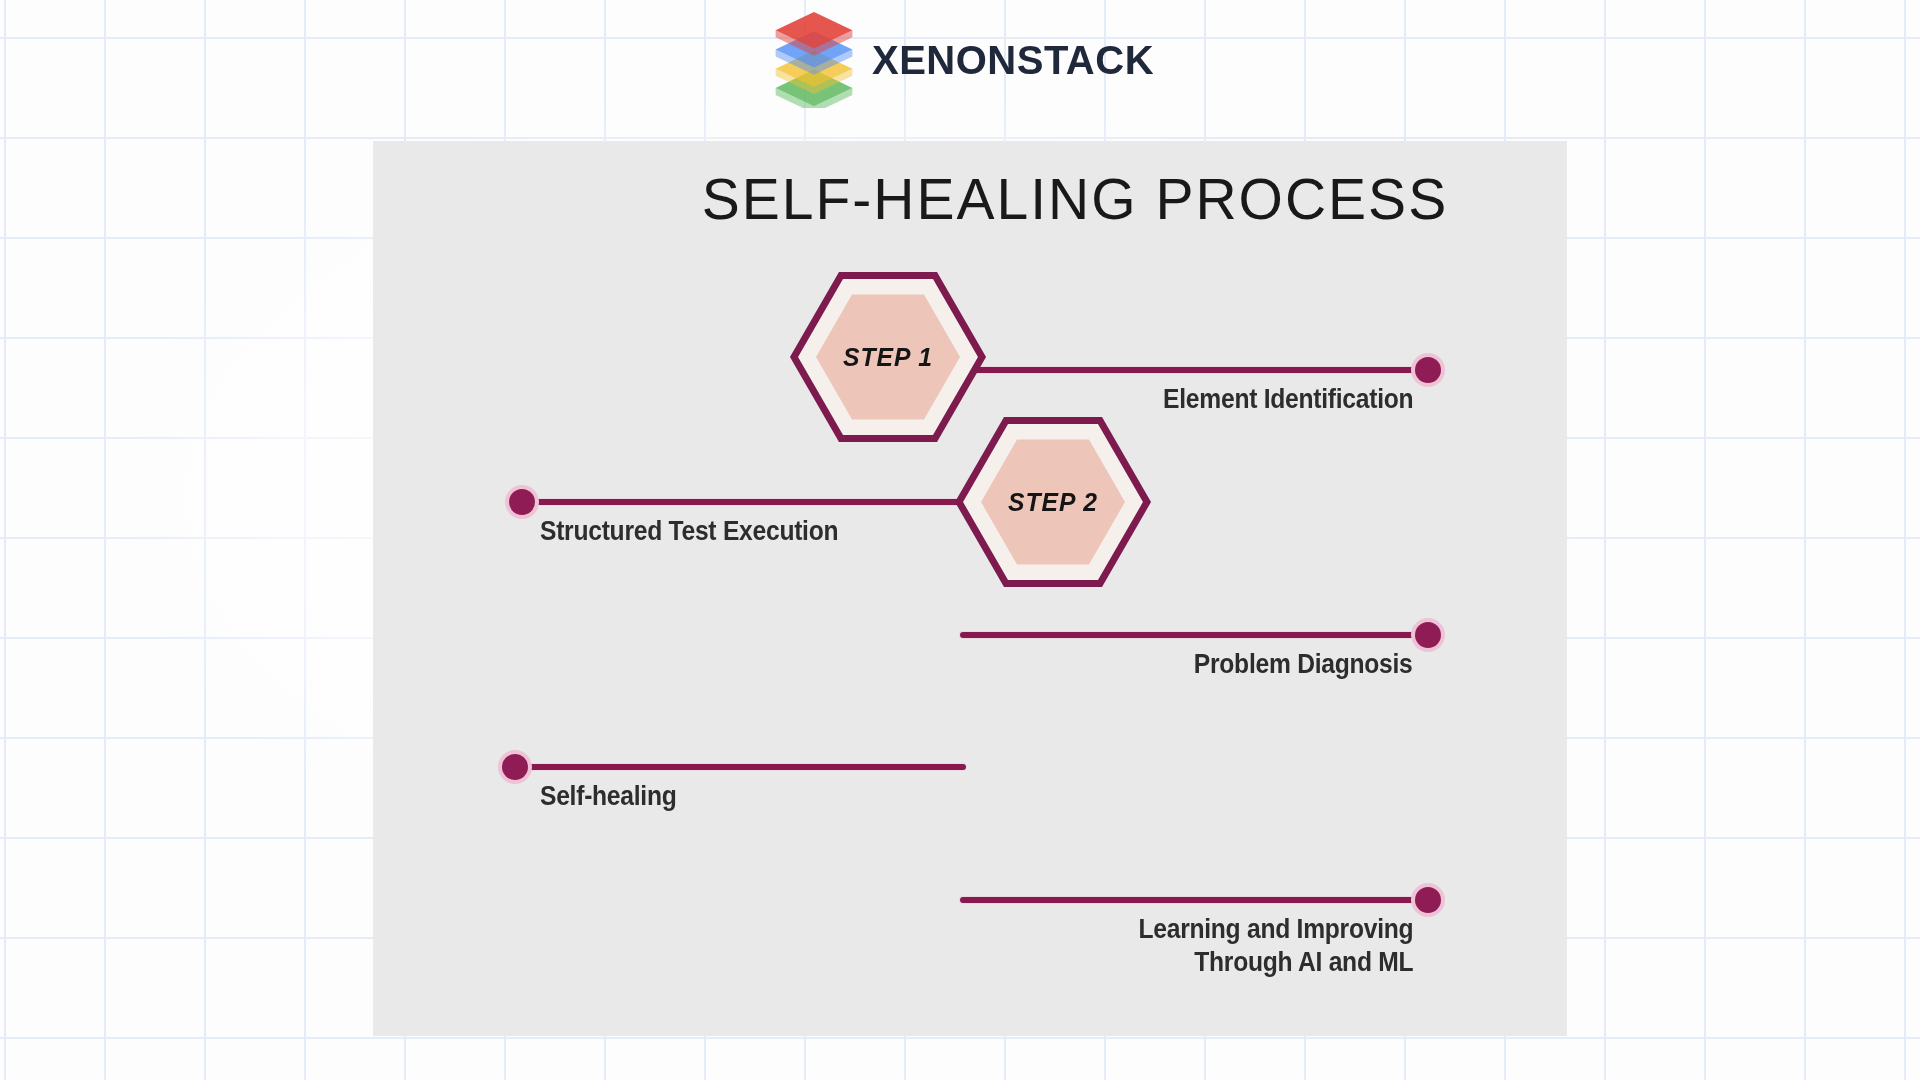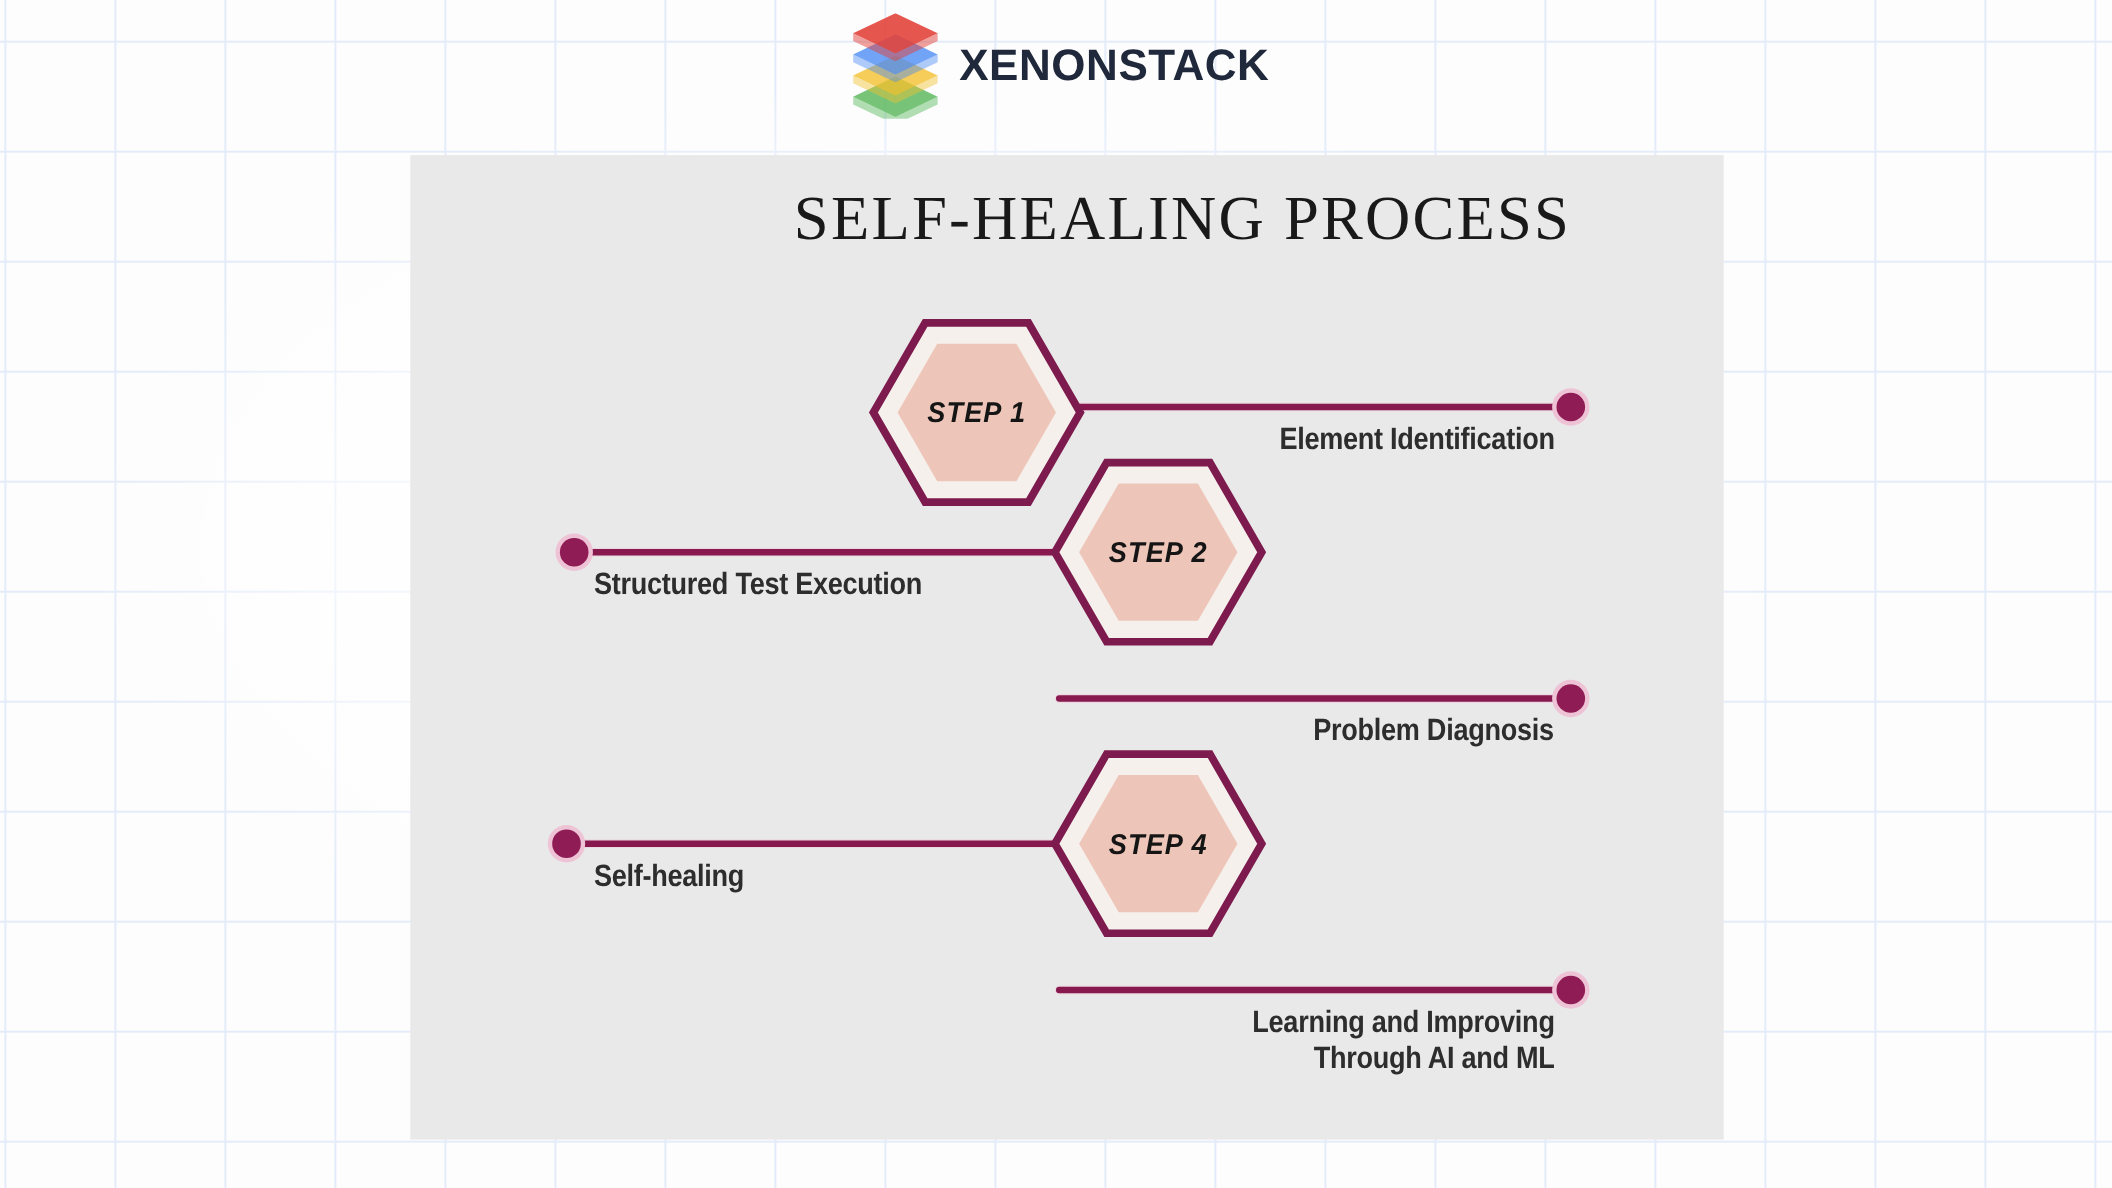--- a/index.html
+++ b/index.html
@@ -31,21 +31,21 @@
   }
 
   
   .panel{
     position:absolute;left:373px;top:141px;width:1194px;height:895px;
     background:#e9e9e9;
   }
   .diagram-title{
     position:absolute;left:373px;top:166px;width:1404px;
     text-align:center;
-    font-family:Liberation Serif, serif;
+    font-family:Liberation Sans, sans-serif;
     font-size:57px;letter-spacing:2px;color:#191919;font-weight:500;
   }
 
   
   .conn{
     position:absolute;height:6px;background:#87194f;border-radius:3px;
     box-shadow:0 0 0 1px rgba(238,196,215,0.45);
   }
   .dot{
     position:absolute;width:26px;height:26px;border-radius:50%;
@@ -125,39 +125,32 @@
     <span>Problem Diagnosis</span>
   </div>
   <div class="desc left" style="left:540px;top:779px;">
     <span>Self-healing</span>
   </div>
   <div class="desc right" style="right:507px;top:912px;">
     <span>Learning and Improving</span>
     <span>Through AI and ML</span>
   </div>
 
-  <div class="hex" style="left:786px;top:286px;">
+  <div class="hex" style="left:786px;top:268px;">
     <svg viewBox="0 0 204 178">
       <polygon class="hex-outer" points="8,89 55,7.6 149,7.6 196,89 149,170.4 55,170.4"></polygon>
       <polygon class="hex-inner" points="30,89 66,26.6 138,26.6 174,89 138,151.4 66,151.4"></polygon>
     </svg>
     <div class="hex-label">STEP 1</div>
   </div>
 
   <div class="hex" style="left:951px;top:413px;">
     <svg viewBox="0 0 204 178">
       <polygon class="hex-outer" points="8,89 55,7.6 149,7.6 196,89 149,170.4 55,170.4"></polygon>
       <polygon class="hex-inner" points="30,89 66,26.6 138,26.6 174,89 138,151.4 66,151.4"></polygon>
     </svg>
     <div class="hex-label">STEP 2</div>
   </div>
 
 
-  <div class="hex" style="left:951px;top:678px;">
-    <svg viewBox="0 0 204 178">
-      <polygon class="hex-outer" points="8,89 55,7.6 149,7.6 196,89 149,170.4 55,170.4"></polygon>
-      <polygon class="hex-inner" points="30,89 66,26.6 138,26.6 174,89 138,151.4 66,151.4"></polygon>
-    </svg>
-    <div class="hex-label">STEP 4</div>
-  </div>
 
 
 </div>
 
 </body></html>

